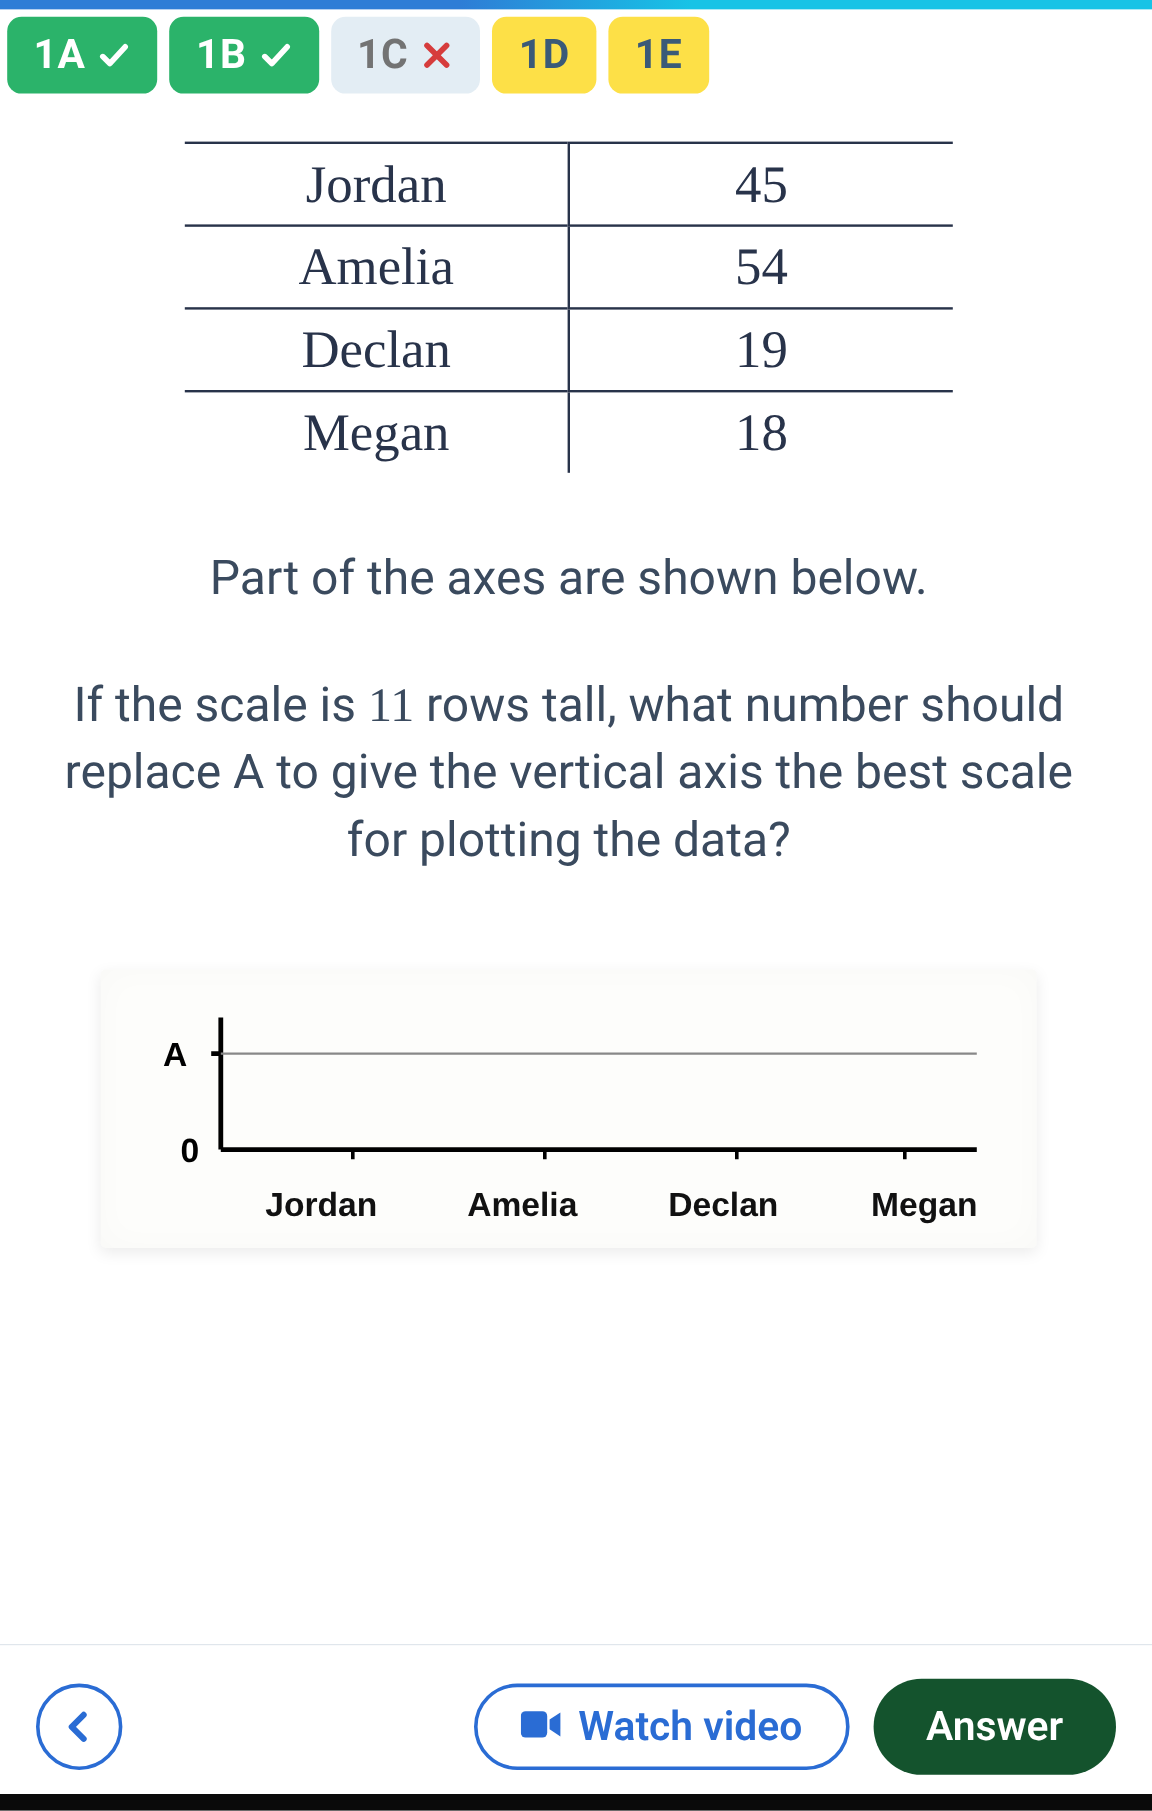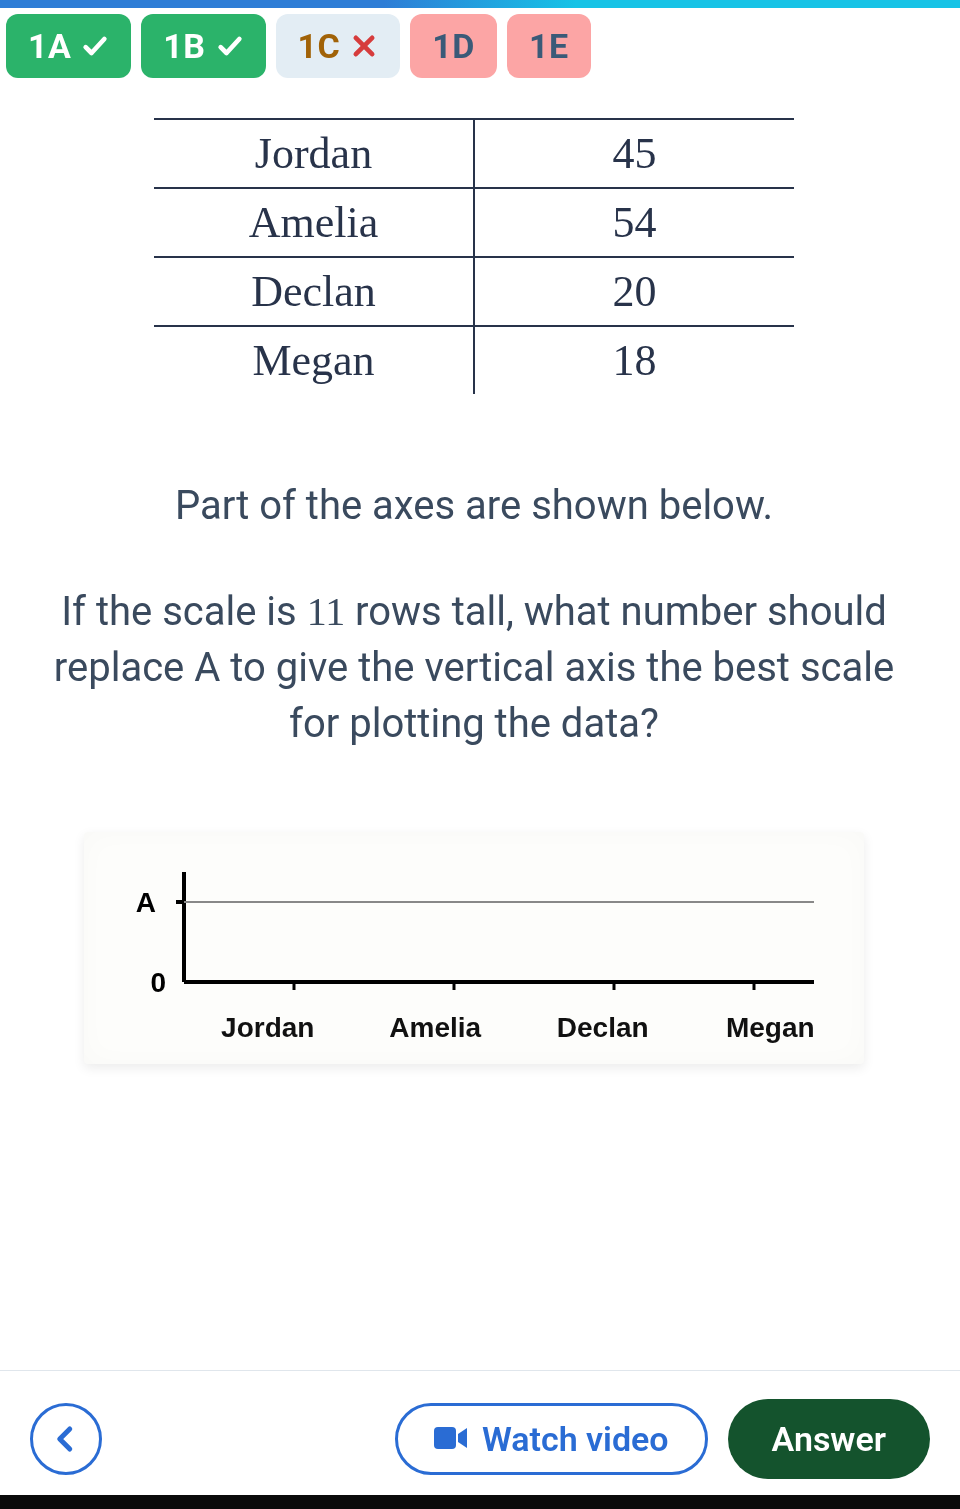--- a/index.html
+++ b/index.html
@@ -25,43 +25,43 @@
     border-radius: 12px;
     padding: 12px 22px;
     font-size: 34px;
     font-weight: 700;
     display: flex;
     align-items: center;
     gap: 10px;
     letter-spacing: 0.5px;
   }
   .tab.green { background: #2bb36a; color: #fff; }
-  .tab.blue-active { background: #e3edf4; color: #a16207; }
-  .tab.blue { background: #fca5a5; color: #3a5a78; }
+  .tab.blue-active { background: #e3edf4; color: #737373; }
+  .tab.blue { background: #fde047; color: #3a5a78; }
   .tab.summary { background: #e3edf4; color: #2a6cd4; }
   .check-icon, .x-icon { display: inline-flex; }
   .content { padding: 20px 12px 0 0; }
   .data-table {
     margin: 20px auto 0 auto;
     width: 640px;
     border-collapse: collapse;
     font-family: Georgia, "Times New Roman", serif;
     color: #28334a;
   }
   .data-table td {
     padding: 8px 40px;
     font-size: 44px;
     text-align: center;
   }
   .data-table tr { border-top: 2px solid #28334a; }
   .data-table tr:first-child { border-top: 2px solid #28334a; }
   .data-table tr:last-child td { border-bottom: none; }
   .data-table td:first-child { border-right: 2px solid #28334a; width: 50%; }
   .question {
-    margin-top: 84px;
+    margin-top: 60px;
     padding: 0 30px;
     text-align: center;
     font-size: 40px;
     color: #3a4a5e;
     line-height: 1.4;
   }
   .question .num { font-family: Georgia, serif; }
   .chart-wrap {
     margin: 80px auto 0 auto;
     width: 780px;
@@ -175,21 +175,21 @@
         <tr>
       <td>Jordan</td>
       <td>45</td>
     </tr>
     <tr>
       <td>Amelia</td>
       <td>54</td>
     </tr>
     <tr>
       <td>Declan</td>
-      <td>20</td>
+      <td>19</td>
     </tr>
     <tr>
       <td>Megan</td>
       <td>18</td>
     </tr>
   </tbody>
     </table>
 
   <div class="question">
     <p>Part of the axes are shown below.</p>

